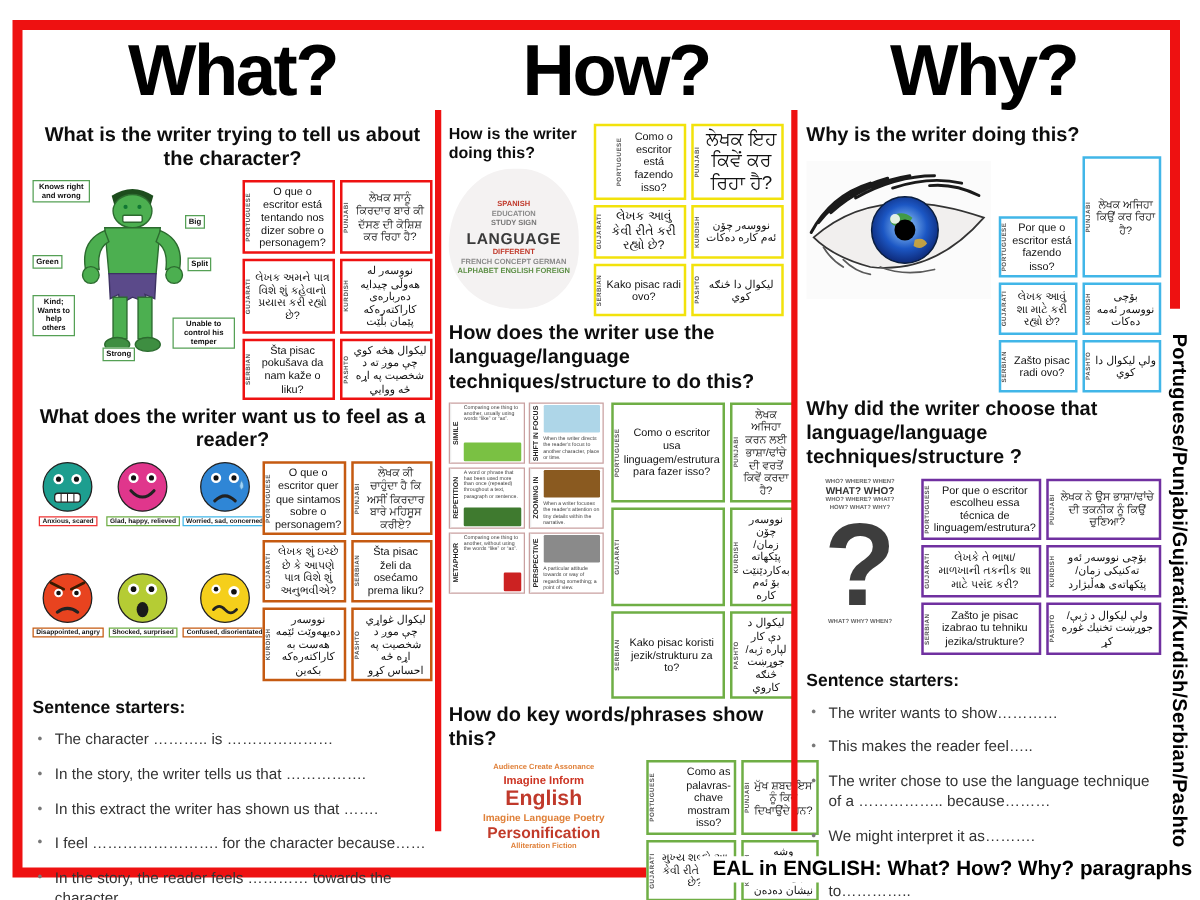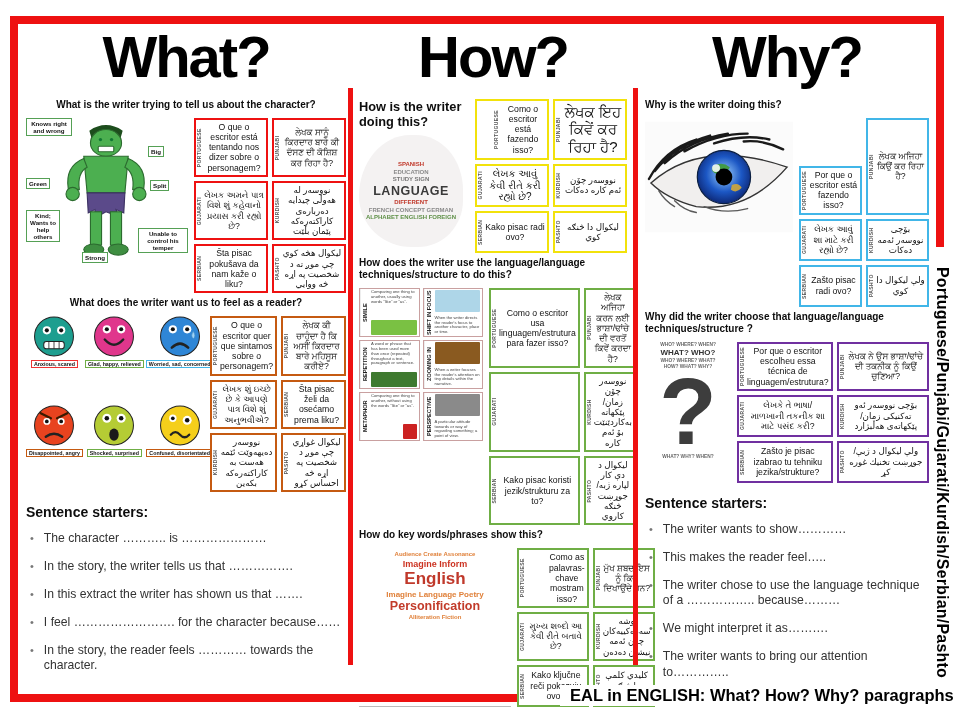--- a/index.html
+++ b/index.html
@@ -6,21 +6,21 @@
   html,body{width:960px;height:720px;overflow:hidden}
   body{position:relative;background:#fff;font-family:"Liberation Sans","DejaVu Sans",sans-serif;color:#111}
   .frame{position:absolute;left:10px;top:16px;width:934px;height:686px;border:8px solid #ee1111}
   .divider{position:absolute;top:88px;width:5px;height:577px;background:#ee1111;z-index:1}
   #div1{left:348px}#div2{left:633px}
   .col{position:absolute;top:24px}
   #c1{left:26px;width:320px}
   #c2{left:359px;width:268px}
   #c3{left:645px;width:284px}
   .big-title{font-size:58px;font-weight:bold;text-align:center;letter-spacing:-2px;line-height:1.15;margin-bottom:8px;color:#000}
-  .qh{font-weight:bold;font-size:10px;line-height:1.2;color:#0d0d0d}
+  .qh{font-weight:bold;font-size:16px;line-height:1.2;color:#0d0d0d}
   .qh.center{text-align:center}
   .row{display:flex;gap:6px;margin:7px 0 4px}
   .tgrid{display:grid;grid-template-columns:1fr 1fr;gap:4px;flex:1;align-content:start}
   .tbox{border:2px solid #999;background:#fff;display:flex;align-items:stretch;min-height:42px}
   .tbox .lg{writing-mode:vertical-rl;transform:rotate(180deg);font-size:5px;font-weight:bold;color:#555;letter-spacing:.4px;padding:1px 0;text-align:center}
   .tbox .tx{flex:1;font-size:8.7px;line-height:1.18;display:flex;align-items:center;justify-content:center;text-align:center;padding:2px 2px;color:#111}
   
   .hulkwrap{position:relative;width:162px;height:152px;flex:none}
   .hulkwrap svg{position:absolute;left:30px;top:0}
   .hlabel{position:absolute;border:1.5px solid #55a055;background:#fff;font-size:6.2px;font-weight:bold;padding:1px 2px;text-align:center;line-height:1.15;z-index:2}

